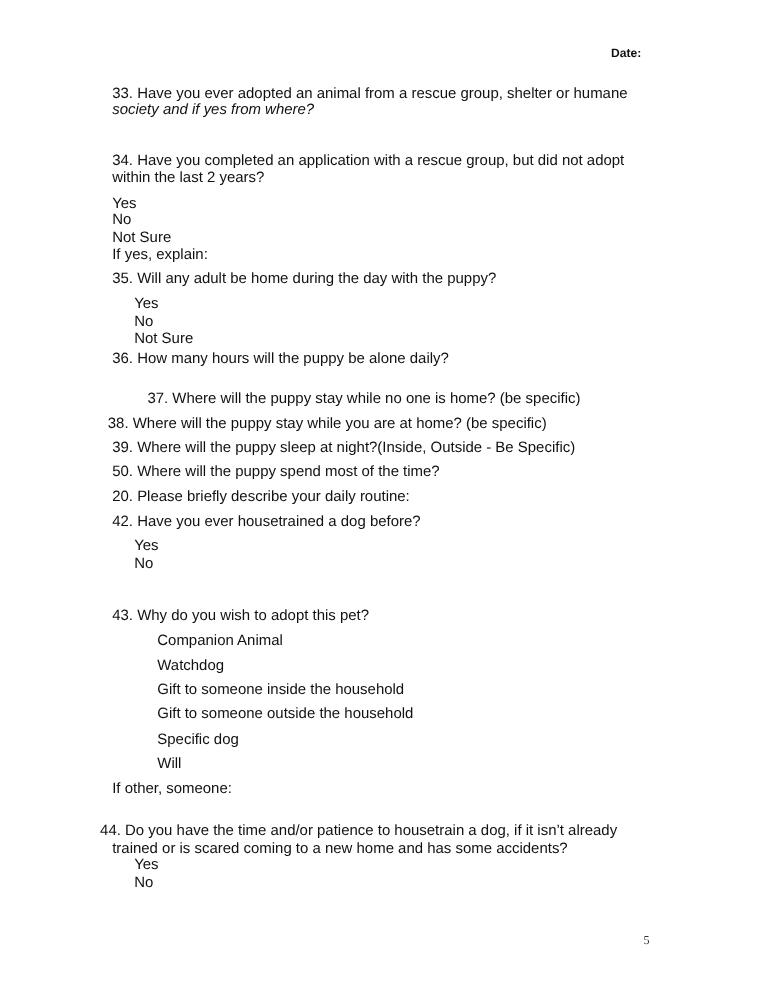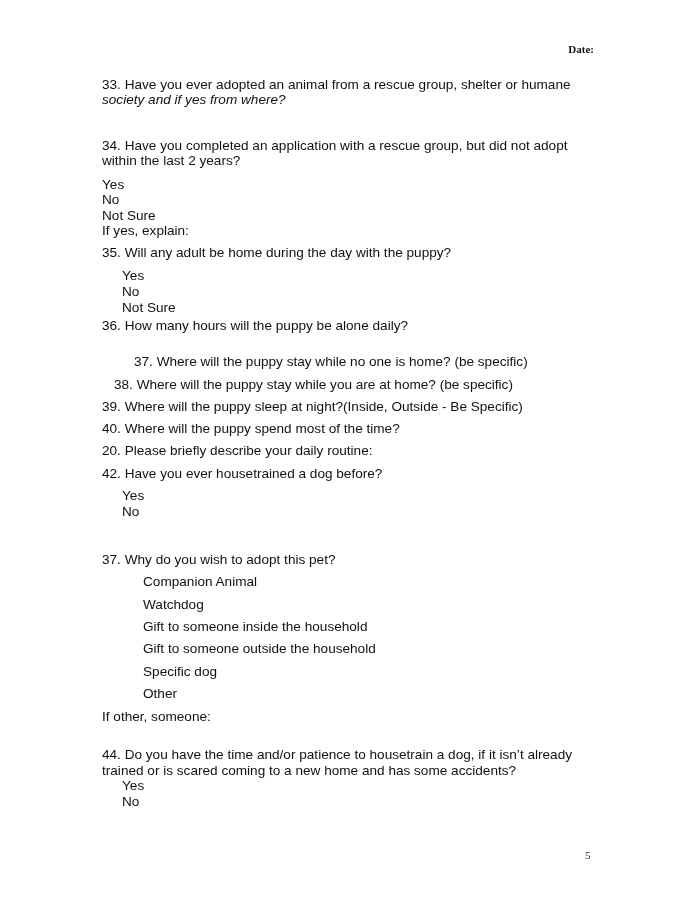--- a/index.html
+++ b/index.html
@@ -1,19 +1,19 @@
 <!DOCTYPE html>
 <html><head>
 <meta charset="utf-8">
 <style>
   html, body { margin:0; padding:0; background:#ffffff; }
   body { width:695px; height:900px; position:relative; overflow:hidden;
          font-family:"Liberation Sans", sans-serif; color:#111; font-size:13.6px; }
   .abs { position:absolute; white-space:nowrap; line-height:16px; }
-  .date { font-family:Liberation Serif, serif; font-weight:bold; font-size:11px; right:101px; top:41px; }
+  .date { font-family:Liberation Sans, sans-serif; font-weight:bold; font-size:11px; right:112px; top:41px; }
   .pagenum { font-family:"Liberation Serif", serif; font-size:11px; left:585px; top:847px; color:#333; }
 </style>
 </head>
 <body>
 
 <div class="abs date">Date:</div>
 
 <div class="abs" style="left:102px;top:77px;">33. Have you ever adopted an animal from a rescue group, shelter or humane</div>
 <div class="abs" style="left:102px;top:92px;font-style:italic;">society and if yes from where?</div>
 
@@ -24,35 +24,35 @@
 <div class="abs" style="left:102px;top:208px;">Not Sure</div>
 <div class="abs" style="left:102px;top:223px;">If yes, explain:</div>
 
 <div class="abs" style="left:102px;top:245px;">35. Will any adult be home during the day with the puppy?</div>
 <div class="abs" style="left:122px;top:268px;">Yes</div>
 <div class="abs" style="left:122px;top:284px;">No</div>
 <div class="abs" style="left:122px;top:300px;">Not Sure</div>
 
 <div class="abs" style="left:102px;top:318px;">36. How many hours will the puppy be alone daily?</div>
 <div class="abs" style="left:102px;top:354px;margin-left:32px;">37. Where will the puppy stay while no one is home? (be specific)</div>
-<div class="abs" style="left:114px;top:377px;">38. Where will the puppy stay while you are at home? (be specific)</div>
+<div class="abs" style="left:98px;top:377px;">38. Where will the puppy stay while you are at home? (be specific)</div>
 <div class="abs" style="left:102px;top:399px;">39. Where will the puppy sleep at night?(Inside,  Outside - Be Specific)</div>
-<div class="abs" style="left:102px;top:421px;">40. Where will the puppy spend most of the time?</div>
+<div class="abs" style="left:102px;top:421px;">50. Where will the puppy spend most of the time?</div>
 <div class="abs" style="left:102px;top:443px;">20. Please briefly describe your  daily routine:</div>
 <div class="abs" style="left:102px;top:466px;">42. Have you ever housetrained  a dog before?</div>
 <div class="abs" style="left:122px;top:488px;">Yes</div>
 <div class="abs" style="left:122px;top:504px;">No</div>
 
-<div class="abs" style="left:102px;top:552px;">37. Why do you wish to adopt this pet?</div>
+<div class="abs" style="left:102px;top:552px;">43. Why do you wish to adopt this pet?</div>
 <div class="abs" style="left:143px;top:574px;">Companion Animal</div>
 <div class="abs" style="left:143px;top:597px;">Watchdog</div>
 <div class="abs" style="left:143px;top:619px;">Gift to someone inside the household</div>
 <div class="abs" style="left:143px;top:641px;">Gift to someone outside the household</div>
 <div class="abs" style="left:143px;top:664px;">Specific  dog</div>
-<div class="abs" style="left:143px;top:686px;">Other</div>
+<div class="abs" style="left:143px;top:686px;">Will</div>
 <div class="abs" style="left:102px;top:709px;">If other, someone:</div>
 
-<div class="abs" style="left:102px;top:747px;">44. Do you have the time and/or patience to housetrain  a dog, if it isn’t already</div>
+<div class="abs" style="left:91px;top:747px;">44. Do you have the time and/or patience to housetrain  a dog, if it isn’t already</div>
 <div class="abs" style="left:102px;top:763px;">trained or is scared coming to a new home and has some accidents?</div>
 <div class="abs" style="left:122px;top:778px;">Yes</div>
 <div class="abs" style="left:122px;top:794px;">No</div>
 
 <div class="abs pagenum">5</div>
 
 </body></html>

